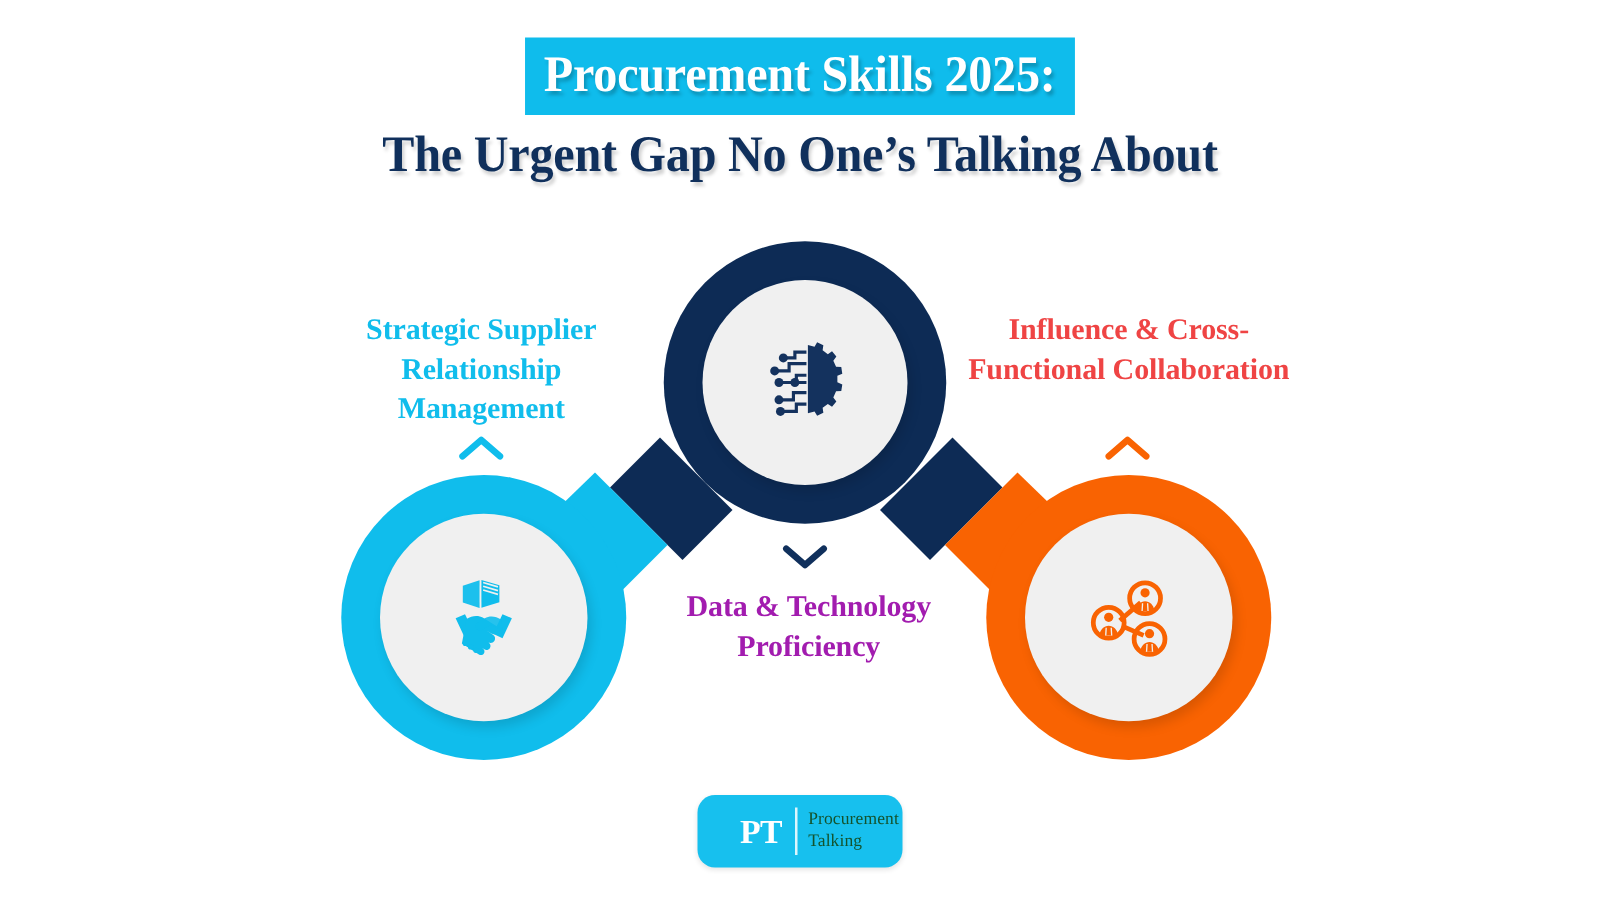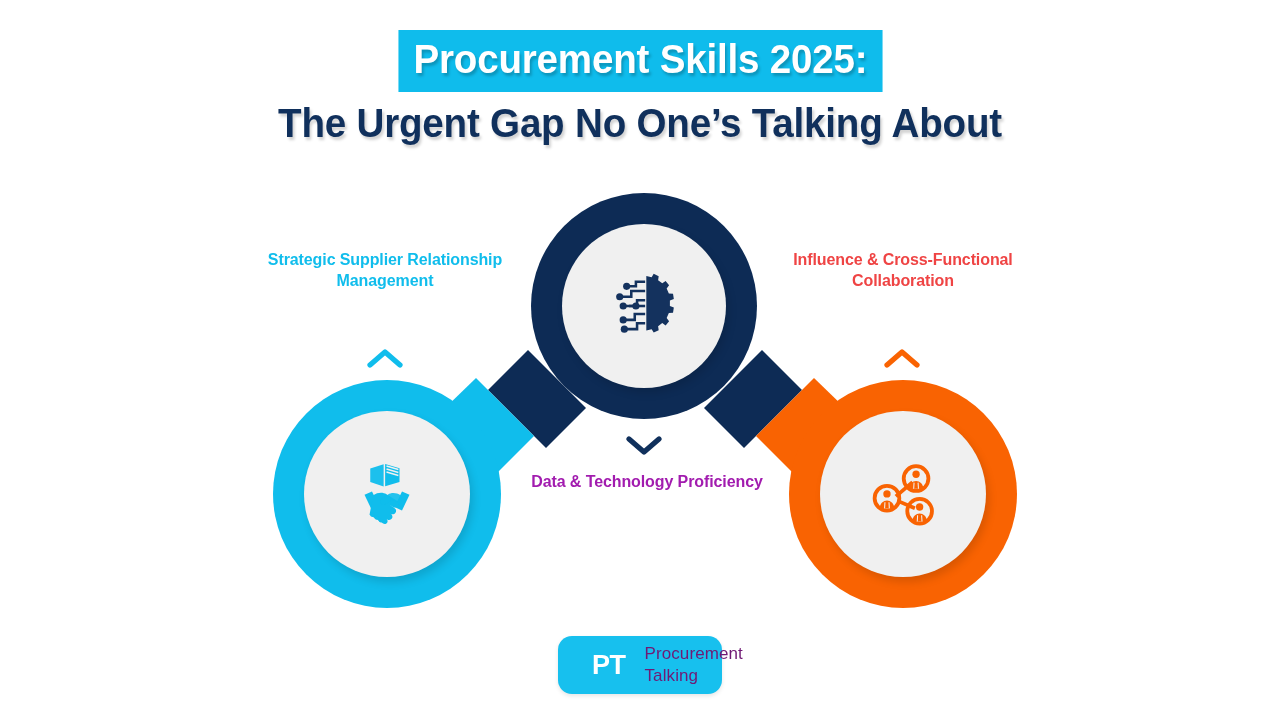--- a/index.html
+++ b/index.html
@@ -10,20 +10,21 @@
     background: #ffffff;
     font-family: "Liberation Sans", sans-serif;
     overflow: hidden;
   }
 
   #canvas {
     position: relative;
     width: 1280px;
     height: 720px;
     background: #ffffff;
+    font-family: Liberation Serif, serif;
   }
 
   
   .title-block {
     position: absolute;
     left: 0;
     top: 30px;
     width: 1280px;
     text-align: center;
   }
@@ -113,21 +114,21 @@
     background: #F96302;
     z-index: 6;
   }
   #node-right .inner { width: 166px; height: 166px; }
 
   
   .label {
     position: absolute;
     text-align: center;
     font-weight: bold;
-    font-size: 16px;
+    font-size: 24px;
     line-height: 1.32;
     letter-spacing: -0.1px;
   }
   #label-left  { left: 252px; top: 249px; width: 266px; color: #10BDEC; }
   #label-right { left: 770px; top: 249px; width: 266px; color: #ef4444; }
   #label-center{ left: 514px; top: 471px; width: 266px; color: #a21caf; }
 
   
   .chev {
     position: absolute;
@@ -159,22 +160,22 @@
     letter-spacing: -0.5px;
     line-height: 1;
   }
   #logo .divider {
     width: 2px;
     height: 38px;
     background: rgba(255,255,255,0.85);
     margin: 0 9px 0 10px;
   }
   #logo .words {
-    color: #701a75;
-    font-size: 17px;
+    color: #14532d;
+    font-size: 14px;
     line-height: 1.28;
     font-weight: normal;
     letter-spacing: 0.1px;
   }
 </style>
 </head>
 <body>
 
 <div id="canvas">
 

